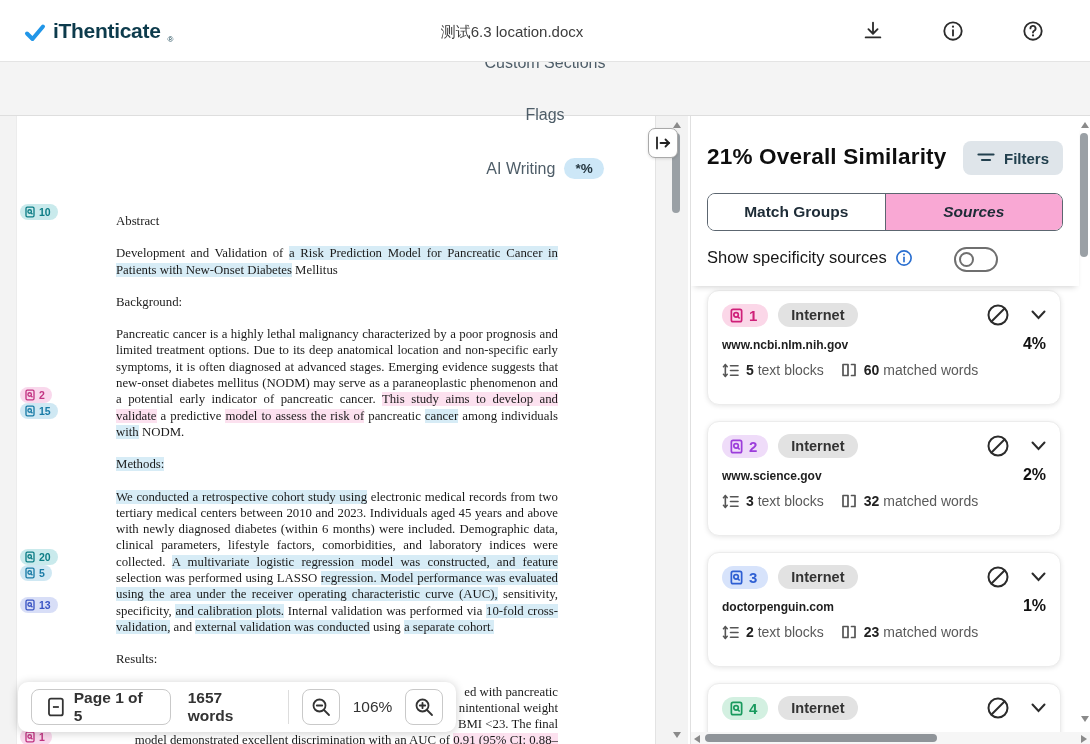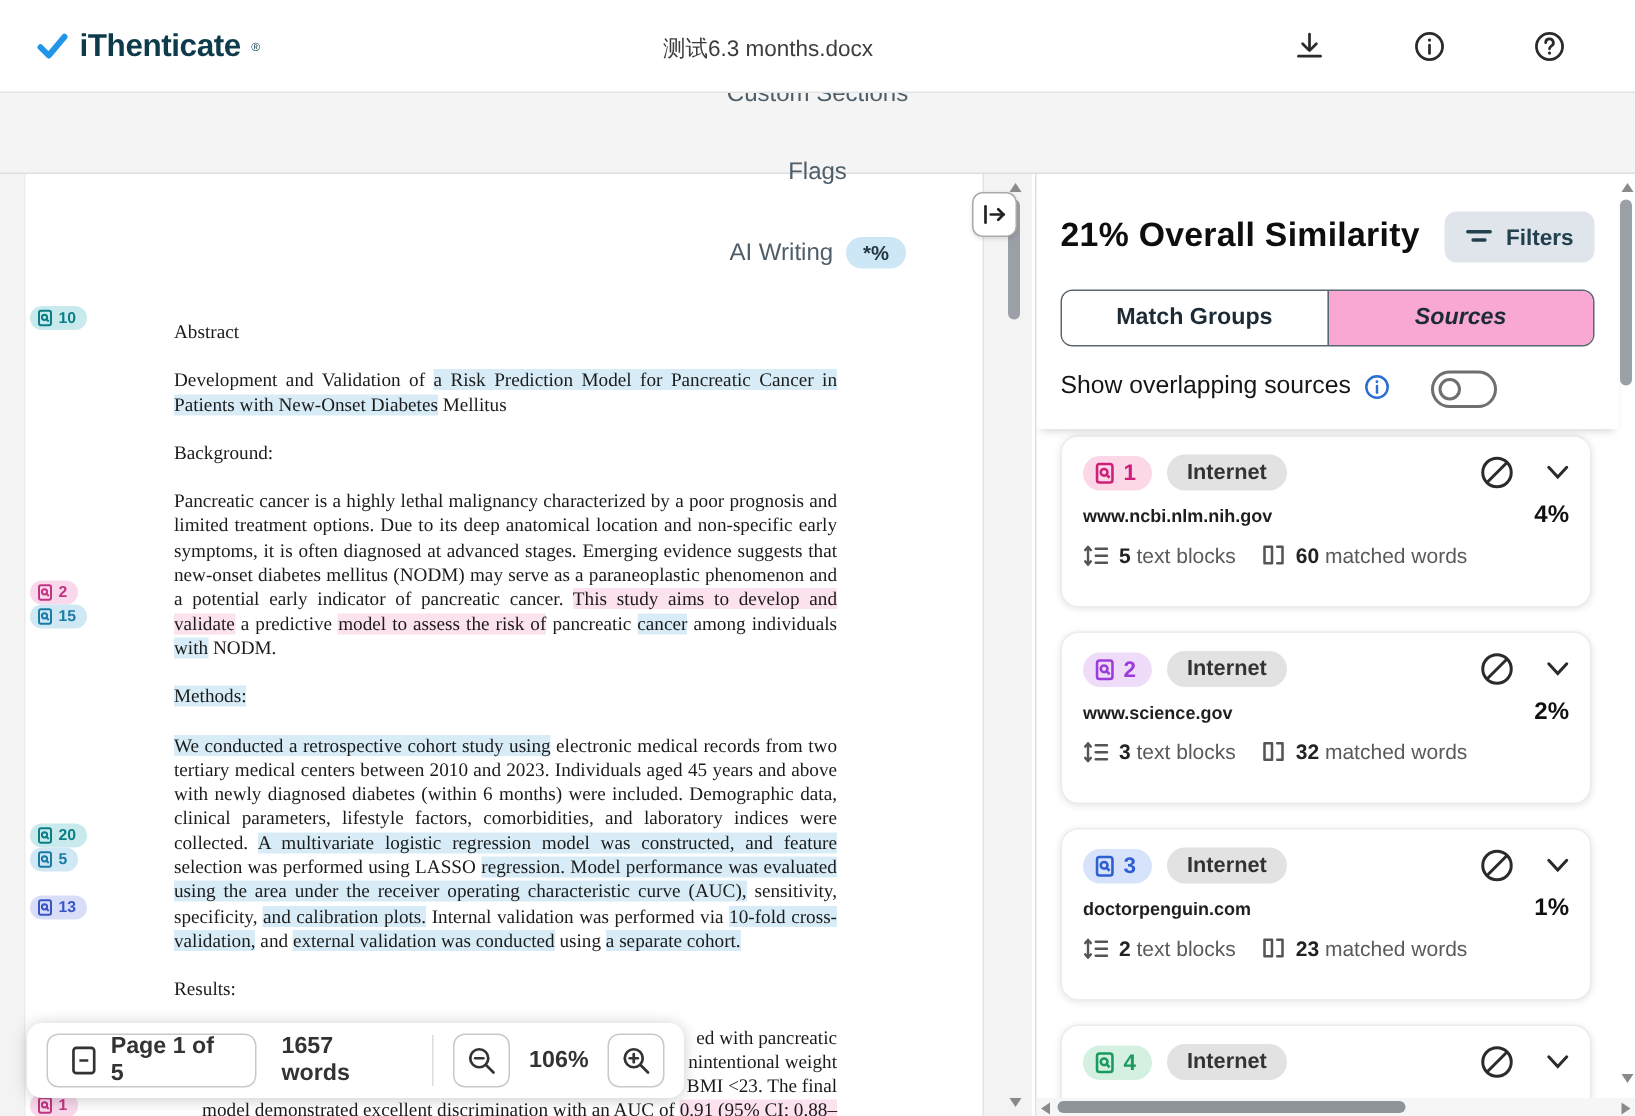--- a/index.html
+++ b/index.html
@@ -3,21 +3,21 @@
 <meta charset="utf-8">
 <style>
   * { box-sizing: border-box; }
   html,body { margin:0; padding:0; }
   body {
     width:1090px; height:744px; overflow:hidden; position:relative;
     font-family:"Liberation Sans", sans-serif; background:#fff; color:#222;
   }
   
   .header { position:absolute; left:0; top:0; width:1090px; height:62px; background:#fff; border-bottom:1px solid #e4e4e4; z-index:6; }
-  .logo { position:absolute; left:24px; top:18px; display:flex; align-items:center; gap:7px; }
+  .logo { position:absolute; left:24px; top:18px; display:flex; align-items:flex-end; gap:7px; }
   .logo-text { font-size:21px; font-weight:700; color:#0d3b4c; letter-spacing:-0.3px; line-height:26px; }
   .logo-reg { font-size:8px; color:#0d3b4c; margin-top:1px; }
   .doc-title { position:absolute; left:512px; top:23px; transform:translateX(-50%); font-size:15px; color:#3d3d3d; white-space:nowrap; }
   .header-icons { position:absolute; right:46px; top:20px; display:flex; gap:58px; }
   .hicon { width:22px; height:22px; cursor:pointer; }
   
   .tabbar { position:absolute; left:0; top:62px; width:1090px; height:54px; background:#f4f4f4; border-bottom:1px solid #dedede; z-index:5; }
   .tabs { position:absolute; left:0; right:0; top:0; height:54px; display:flex; justify-content:center; align-items:center; gap:34px;flex-direction:column; }
   .tab { position:relative; height:54px; display:flex; align-items:center; gap:9px; font-size:16px; color:#4e5d68; cursor:pointer; }
   .tab.active { color:#1f2a32; font-weight:600; }
@@ -49,21 +49,21 @@
   .h-thumb { position:absolute; top:2px; height:8px; background:#8f9499; border-radius:5px; }
   .tri-left, .tri-right { position:absolute; top:3px; width:0; height:0; border-top:4px solid transparent; border-bottom:4px solid transparent; }
   .tri-left { border-right:6px solid #8a8a8a; left:3px; }
   .tri-right { border-left:6px solid #8a8a8a; right:3px; }
   
   .footer-bar { position:absolute; left:18px; top:682px; width:438px; height:50px; background:#fff; border-radius:10px; box-shadow:0 1px 10px rgba(0,0,0,.20); display:flex; align-items:center; padding:0 13px; gap:13px; z-index:7; }
   .page-btn { height:36px; border:1px solid #c9c9c9; border-radius:8px; display:flex; align-items:center; gap:9px; padding:0 15px; font-size:15.5px; font-weight:600; color:#333; background:#fff; cursor:pointer; }
   .words-count { font-size:15.5px; font-weight:600; color:#333; padding:0 4px; }
   .vdiv { width:1px; height:34px; background:#ddd; }
   .zoom-btn { width:38px; height:36px; border:1px solid #c9c9c9; border-radius:8px; background:#fff; display:flex; align-items:center; justify-content:center; cursor:pointer; }
-  .zoom-val { font-size:15.5px; font-weight:700; color:#333; }
+  .zoom-val { font-size:15.5px; font-weight:400; color:#333; }
   
   .panel { position:absolute; left:690px; top:116px; width:400px; height:628px; background:#fff; border-left:1px solid #e0e0e0; overflow:hidden; }
   .panel-head { position:absolute; left:0; top:10px; width:388px; height:160px; background:#fff; z-index:3; box-shadow:0 4px 6px -3px rgba(0,0,0,.18); }
   .overall-title { position:absolute; left:16px; top:18px; font-size:22.5px; font-weight:800; color:#0e0e0e; letter-spacing:.2px; }
   .filters-btn { position:absolute; left:272px; top:15px; width:100px; height:34px; background:#dfe5ea; border-radius:8px; display:flex; align-items:center; justify-content:center; gap:9px; font-size:15px; font-weight:700; color:#22404e; cursor:pointer; }
   .seg { position:absolute; left:16px; top:67px; width:356px; height:38px; border:1.5px solid #5c6670; border-radius:8px; display:flex; overflow:hidden; }
   .seg-half { flex:1; display:flex; align-items:center; justify-content:center; font-size:15.5px; font-weight:700; color:#1d2b36; cursor:pointer; background:#fff; }
   .seg-half.selected { background:#f9a8d4; border-left:1.5px solid #5c6670;font-style:italic; }
   .overlap-row { position:absolute; left:16px; top:122px; display:flex; align-items:center; gap:8px; font-size:16.5px; color:#161616; }
   .toggle { position:absolute; left:263px; top:121px; width:44px; height:25px; border:2px solid #6f6f6f; border-radius:14px; background:#fff; cursor:pointer; }
@@ -87,21 +87,21 @@
 <body>
 
 <div class="header">
   <div class="logo">
     <svg class="hicon" width="22" height="22" viewBox="0 0 22 22">
         <path d="M3 11.5 L8.5 17 L19 4.5" fill="none" stroke="#2196e8" stroke-width="4" stroke-linecap="round" stroke-linejoin="round"></path>
       </svg>
     <span class="logo-text">iThenticate</span>
     <span class="logo-reg">®</span>
   </div>
-  <div class="doc-title">测试6.3 months.docx</div>
+  <div class="doc-title">测试6.3 location.docx</div>
   <div class="header-icons">
     <svg class="hicon" viewBox="0 0 24 24" fill="none" stroke="#2b2b2b" stroke-width="2" stroke-linecap="round" stroke-linejoin="round">
         <path d="M12 3v11"></path>
         <path d="M7 10l5 5 5-5"></path>
         <path d="M4 19h16"></path>
       </svg>
     <svg class="hicon" viewBox="0 0 24 24" fill="none" stroke="#2b2b2b" stroke-width="2">
         <circle cx="12" cy="12" r="9.5"></circle>
         <line x1="12" y1="11" x2="12" y2="17" stroke-linecap="round"></line>
         <circle cx="12" cy="7.3" r="1.2" fill="#2b2b2b" stroke="none"></circle>
@@ -268,21 +268,21 @@
           <line x1="1.5" y1="3.5" x2="16.5" y2="3.5"></line>
           <line x1="5" y1="9" x2="13" y2="9"></line>
         </svg>
       <span>Filters</span>
     </div>
     <div class="seg">
       <div class="seg-half">Match Groups</div>
       <div class="seg-half selected">Sources</div>
     </div>
     <div class="overlap-row">
-      <span>Show overlapping sources</span>
+      <span>Show specificity sources</span>
       <svg width="18" height="18" viewBox="0 0 24 24" fill="none" stroke="#2a6fd0" stroke-width="2.2">
           <circle cx="12" cy="12" r="9.5"></circle>
           <line x1="12" y1="11" x2="12" y2="17" stroke-linecap="round"></line>
           <circle cx="12" cy="7.3" r="1.3" fill="#2a6fd0" stroke="none"></circle>
         </svg>
     </div>
     <div class="toggle">
       <div class="toggle-knob"></div>
     </div>
   </div>

